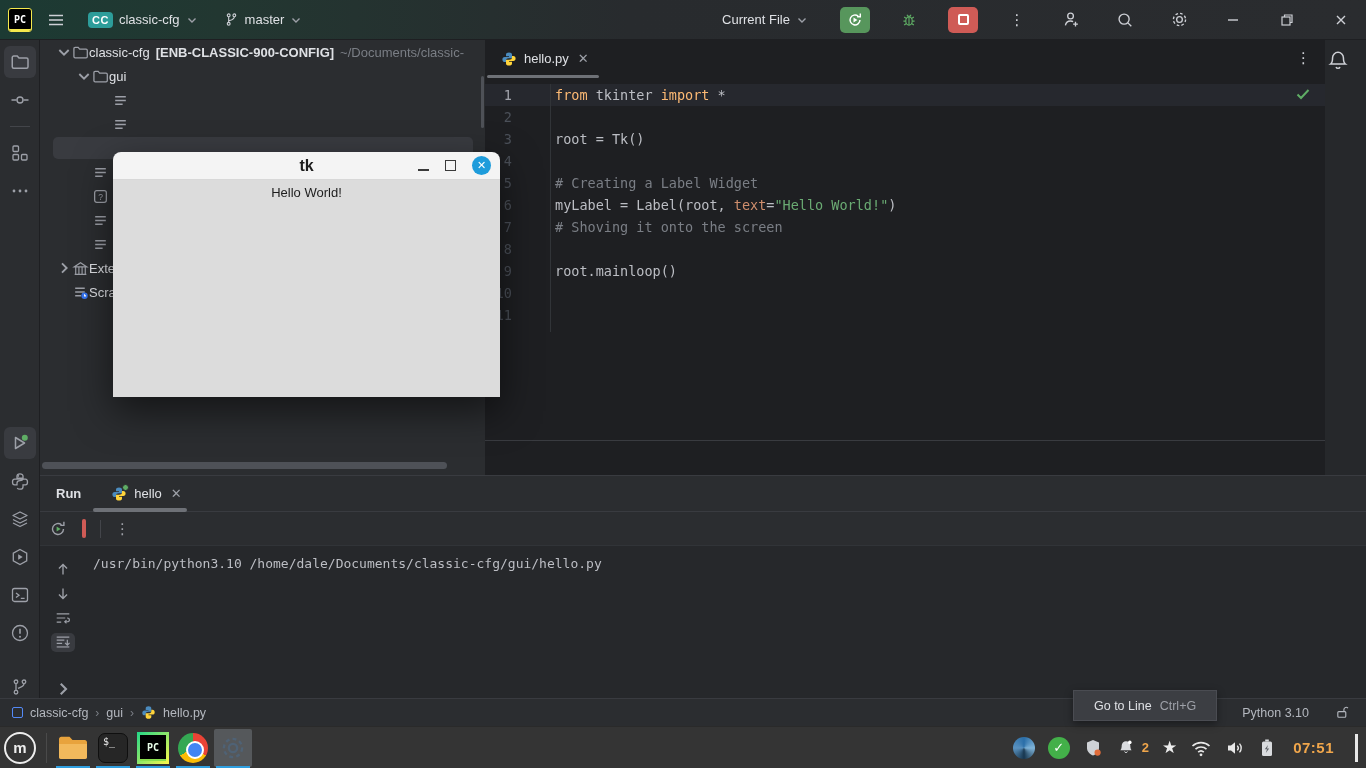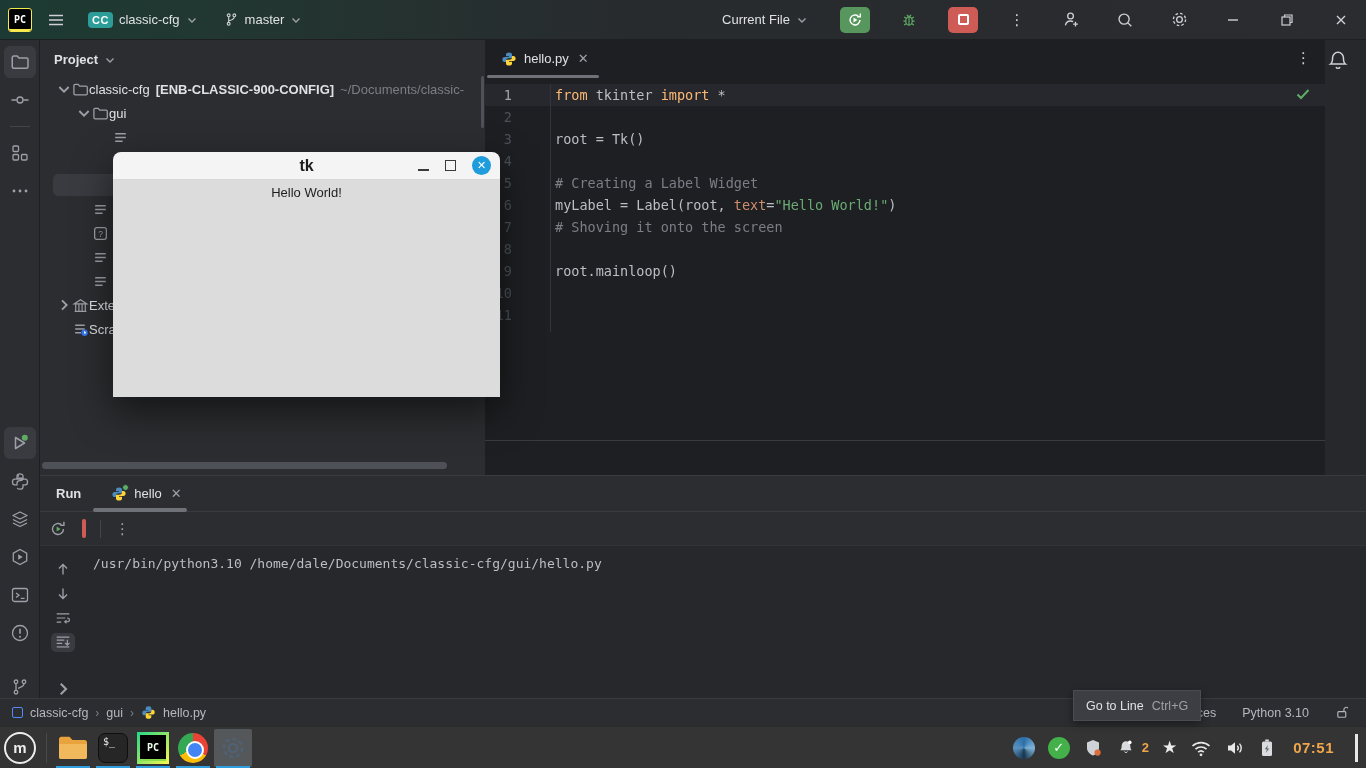--- a/index.html
+++ b/index.html
@@ -93,21 +93,21 @@
   .statusbar{position:absolute;left:0;top:698px;width:1366px;height:28px;background:#2b2d30;border-top:1px solid #393b40;
     display:flex;align-items:center;color:#b4b8bf;font-size:12.5px}
   .sb-left{display:flex;align-items:center;gap:7px;padding-left:12px}
   .sb-mod{width:11px;height:11px;border:1.5px solid #548af7;border-radius:2px}
   .sb-sep{color:#7a7e85;font-size:12px}
   .sb-right{margin-left:auto;display:flex;align-items:center;gap:26px;padding-right:16px}
   .sb-lock{width:15px;height:15px;color:#b4b8bf}
 
   
   .tooltip{position:absolute;left:1073px;top:690px;height:31px;background:#3c3e43;border:1px solid #4a4c52;
-    display:flex;align-items:center;gap:8px;padding:0 12px;z-index:120;font-size:12.5px;box-shadow:0 3px 8px rgba(0,0,0,.4)}
+    display:flex;align-items:center;gap:8px;padding:0 20px;z-index:120;font-size:12.5px;box-shadow:0 3px 8px rgba(0,0,0,.4)}
   .tt-key{color:#9da0a8}
 
   
   .tkwin{position:absolute;left:113px;top:152px;width:387px;height:245px;z-index:90;border-radius:8px 8px 0 0;
     box-shadow:0 14px 38px rgba(0,0,0,.55);overflow:hidden}
   .tk-titlebar{height:28px;background:#f4f4f4;display:flex;align-items:center;position:relative;border-bottom:1px solid #d8d8d8}
   .tk-title{position:absolute;left:0;right:0;text-align:center;font-weight:700;color:#1d1d1d;font-size:16px}
   .tk-ctls{margin-left:auto;display:flex;align-items:center;gap:16px;padding-right:9px;z-index:1}
   .tk-min{width:11px;height:2px;background:#3a3a3a;margin-top:8px}
   .tk-max{width:11px;height:11px;border:1.5px solid #3a3a3a}
@@ -386,28 +386,20 @@
                 <circle cx="6" cy="15.2" r="1.8"></circle>
                 <path d="M6 6.6v6.8M14 6.6c0 3.2-3.4 3.6-6 4.8"></path>
               </g>
             </svg>
           </span>
         </div>
       </div>
   </nav>
 
   <section class="project-panel">
-    <div class="pp-header">
-      <span>Project</span>
-      <span class="ico chev">
-          <svg viewBox="0 0 12 12">
-            <path d="M2.5 4.5 6 8l3.5-3.5" fill="none" stroke="currentColor" stroke-width="1.4"></path>
-          </svg>
-        </span>
-    </div>
     <div id="tree">
         <div class="tree-row" style="padding-left: 16px;">
           <span class="rowbg"></span>
           <span class="t-chev ico">
             <svg viewBox="0 0 12 12">
               <path d="M2.5 4.5 6 8l3.5-3.5" fill="none" stroke="currentColor" stroke-width="1.4"></path>
             </svg>
           </span>
           <span class="ico" style="width: 17px; height: 17px;">
             <svg viewBox="0 0 16 16">

